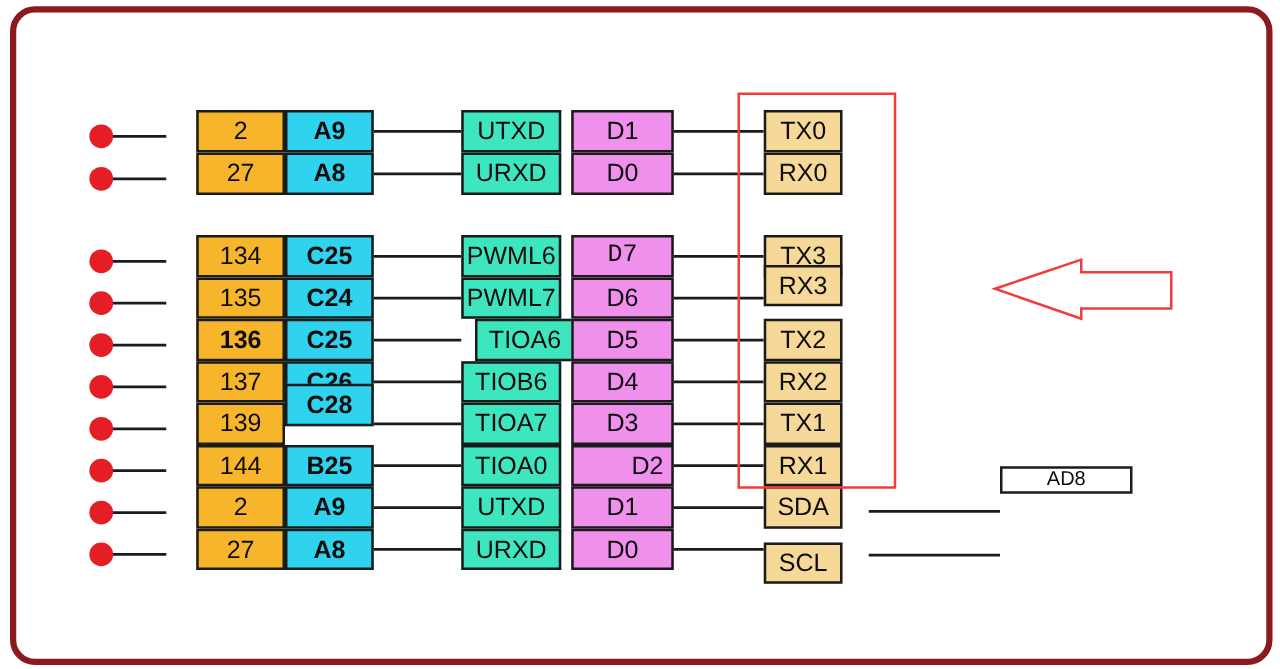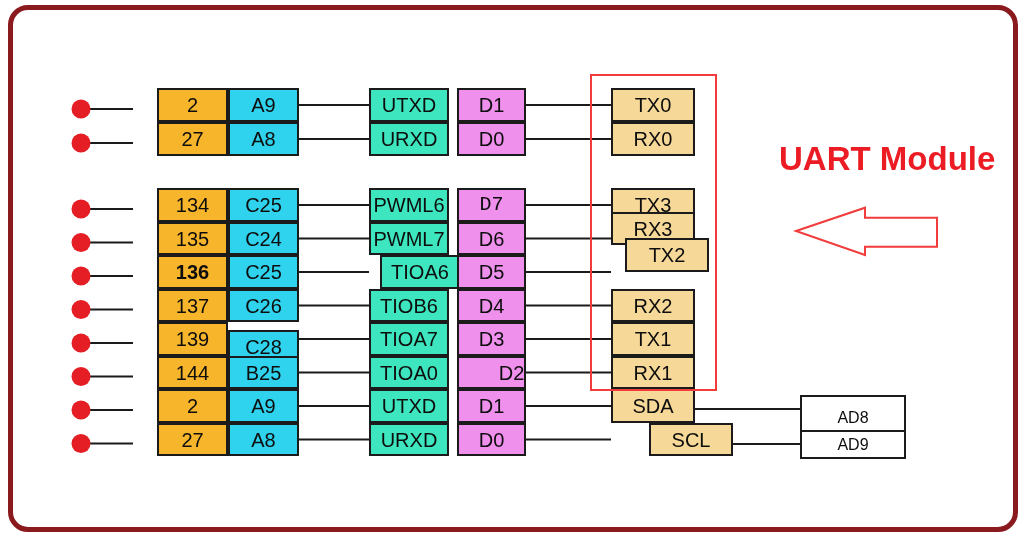--- a/index.html
+++ b/index.html
@@ -15,31 +15,31 @@
   svg.layer { position:absolute; left:0; top:0; width:1024px; height:535px; }
   .wire   { stroke:#1b1b1b; stroke-width:2.2; }
   .dot    { fill:var(--dot-red,#E51E25); }
   .redln  { stroke:var(--highlight-red,#F23B3B); stroke-width:2; fill:none; }
   .box {
     position:absolute; box-sizing:border-box; border:2px solid #1b1b1b;
     display:flex; align-items:center; justify-content:center;
     font-size:20px; color:#0d0d0d; line-height:1; z-index:2;
   }
   .pin    { left:157px; width:71px; background:var(--pin-fill,#F7B52C); }
-  .ball   { left:228px; width:71px; background:var(--ball-fill,#2FD3EE); }
+  .ball   { left:228px; width:71px; background:var(--ball-fill,#2FD3EE);font-weight:bold; }
   .signal { left:369px; width:80px; background:var(--signal-fill,#3DE6BE); }
-  .data   { left:457px; width:69px; background:var(--data-fill,#EE90EC);text-align:center; }
-  .uart   { left:611px; width:84px; background:var(--uart-fill,#F6D998); }
+  .data   { left:457px; width:82px; background:var(--data-fill,#EE90EC);text-align:center; }
+  .uart   { left:611px; width:63px; background:var(--uart-fill,#F6D998); }
   .ad-box {
     position:absolute; left:800px; width:106px; box-sizing:border-box;
     border:2px solid #1b1b1b; background:#ffffff;
     display:flex; align-items:center; justify-content:center;
     font-size:16px; color:#0d0d0d; z-index:2;
   }
-  .ad8 { top:395px; height:46px; }
+  .ad8 { top:373px; height:22px; }
   .ad9 { top:430px; height:29px; }
   .uart-title {
     position:absolute; left:779px; top:140px; font-size:33px; font-weight:bold;
     color:var(--title-red,#EC1C24); letter-spacing:0px; z-index:2;
   }
 </style>
 </head>
 <body>
 
 <div class="stage">
@@ -111,57 +111,55 @@
     <div class="box pin" style="top: 222px; height: 33px;">135</div>
     <div class="box ball" style="top: 222px; height: 33px;">C24</div>
     <div class="box signal" style="top: 222px; height: 33px;">PWML7</div>
     <div class="box data" style="top: 222px; height: 33px;">D6</div>
     <div class="box uart" style="top: 212px; height: 33px;">RX3</div>
 
     <div class="box pin" style="top: 255px; height: 34px; font-weight: bold;">136</div>
     <div class="box ball" style="top: 255px; height: 34px;">C25</div>
     <div class="box signal" style="top: 255px; height: 34px; margin-left: 11px;">TIOA6</div>
     <div class="box data" style="top: 255px; height: 34px;">D5</div>
-    <div class="box uart" style="top: 238px; height: 34px; margin-left: 14px;">TX2</div>
+    <div class="box uart" style="top: 255px; height: 34px;">TX2</div>
 
     <div class="box pin" style="top: 289px; height: 33px;">137</div>
     <div class="box ball" style="top: 289px; height: 33px;">C26</div>
     <div class="box signal" style="top: 289px; height: 33px;">TIOB6</div>
     <div class="box data" style="top: 289px; height: 33px;">D4</div>
     <div class="box uart" style="top: 289px; height: 33px;">RX2</div>
 
     <div class="box pin" style="top: 322px; height: 34px;">139</div>
-    <div class="box ball" style="top: 330px; height: 34px;">C28</div>
+    <div class="box ball" style="top: 307px; height: 34px;">C28</div>
     <div class="box signal" style="top: 322px; height: 34px;">TIOA7</div>
     <div class="box data" style="top: 322px; height: 34px;">D3</div>
     <div class="box uart" style="top: 322px; height: 34px;">TX1</div>
 
     <div class="box pin" style="top: 356px; height: 33px;">144</div>
     <div class="box ball" style="top: 356px; height: 33px;">B25</div>
     <div class="box signal" style="top: 356px; height: 33px;">TIOA0</div>
     <div class="box data" style="top: 356px; height: 33px; padding-left: 40px;">D2</div>
     <div class="box uart" style="top: 356px; height: 33px; text-align: right;">RX1</div>
 
     <div class="box pin" style="top: 389px; height: 34px;">2</div>
     <div class="box ball" style="top: 389px; height: 34px;">A9</div>
     <div class="box signal" style="top: 389px; height: 34px;">UTXD</div>
     <div class="box data" style="top: 389px; height: 34px;">D1</div>
     <div class="box uart" style="top: 389px; height: 34px;">SDA</div>
 
     <div class="box pin" style="top: 423px; height: 33px;">27</div>
     <div class="box ball" style="top: 423px; height: 33px;">A8</div>
     <div class="box signal" style="top: 423px; height: 33px;">URXD</div>
     <div class="box data" style="top: 423px; height: 33px;">D0</div>
-    <div class="box uart" style="top: 423px; height: 33px; margin-left: 38px;">SCL</div>
+    <div class="box uart" style="top: 434px; height: 33px;">SCL</div>
   </div>
 
   <div class="ad-box ad8">AD8</div>
-  <div class="ad-box ad9">AD9</div>
 
-  <div class="uart-title">UART Module</div>
 
   <svg class="layer" style="z-index:3; pointer-events:none;">
     <rect class="redln" x="591" y="75" width="125" height="315"></rect>
     <polygon class="redln" points="796,231 865,207.7 865,217.7 937,217.7 937,246.7 865,246.7 865,255"></polygon>
   </svg>
 
   <div class="frame"></div>
 
 </div>
 

